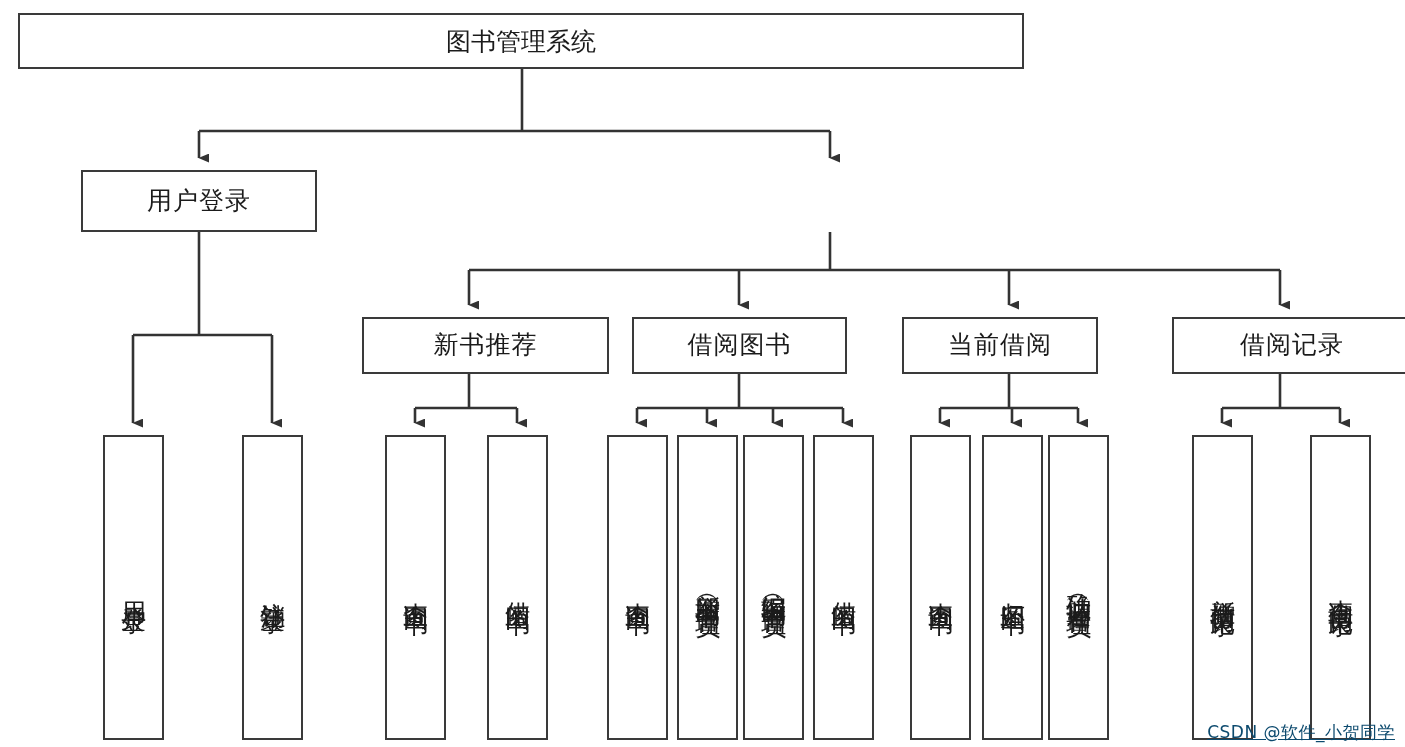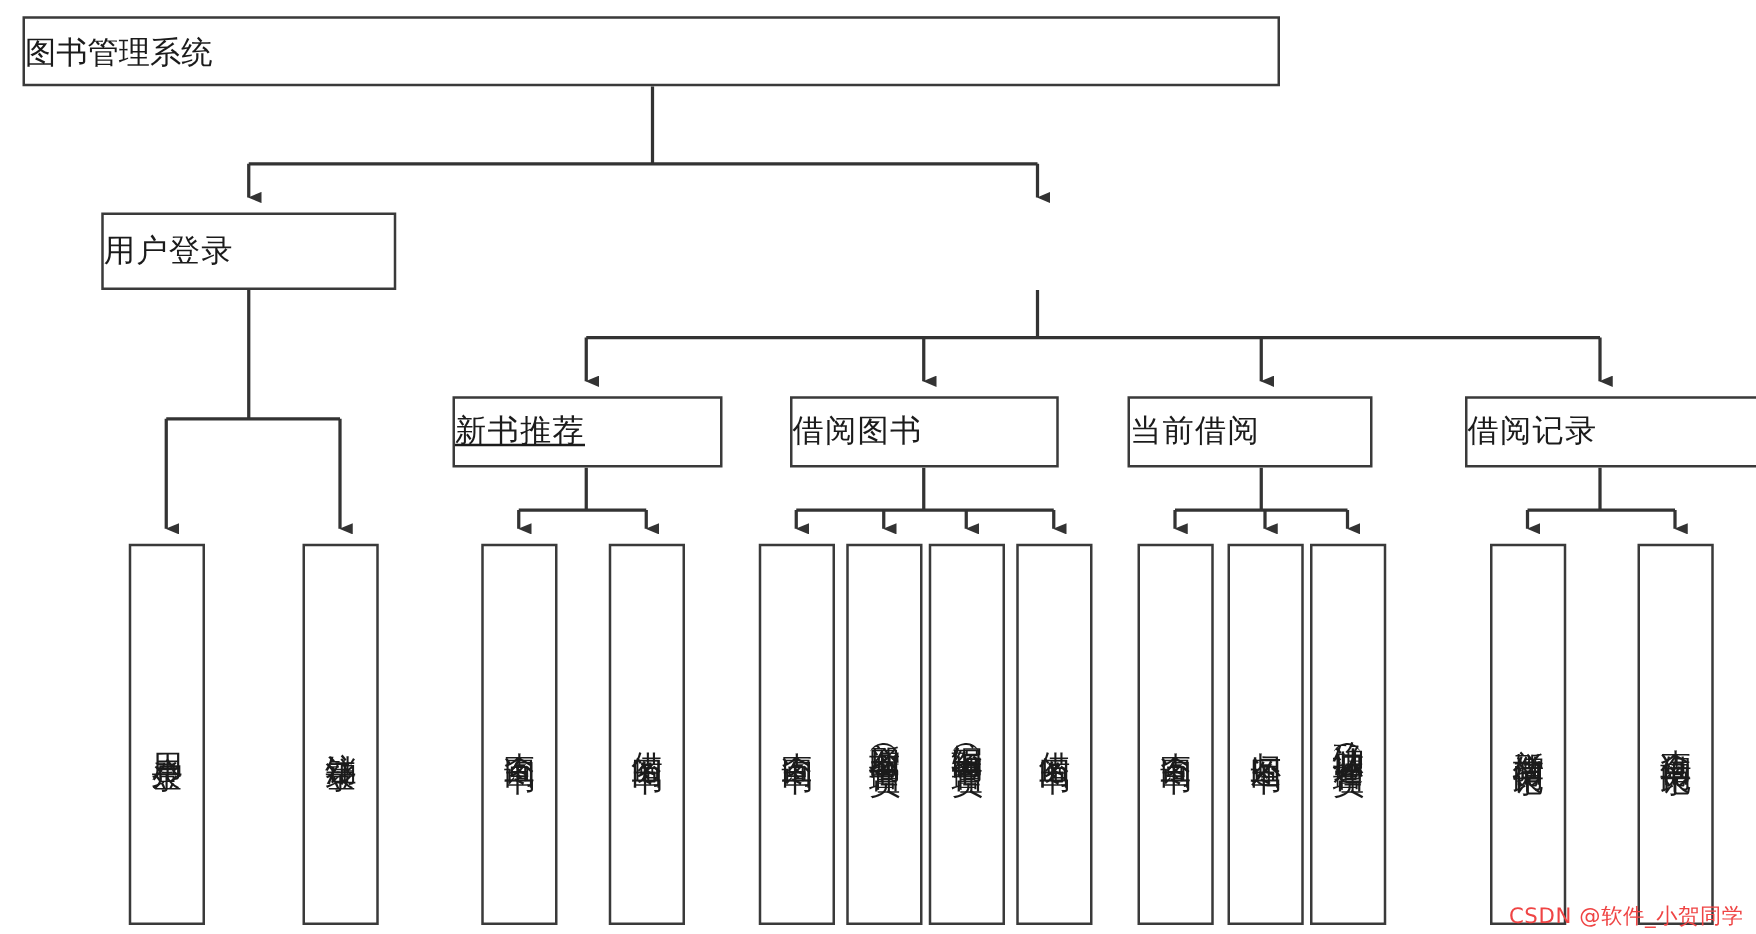--- a/index.html
+++ b/index.html
@@ -25,20 +25,21 @@
     height: 747px;
     pointer-events: none;
   }
   .node {
     position: absolute;
     box-sizing: border-box;
     background: #ffffff;
     border: 2.5px solid #3a3a3a;
     display: flex;
     align-items: center;
+    justify-content: center;
     color: #1b1b1b;
   }
   .node.horiz {
     font-size: 25px;
     letter-spacing: 1px;
     line-height: 1.15;
   }
   .node.root {
     font-size: 25px;
   }
@@ -59,24 +60,25 @@
     text-align: center;
   }
   .hlabel {
     white-space: nowrap;
   }
   #watermark {
     position: absolute;
     right: 10px;
     bottom: 3px;
     font-size: 17px;
-    color: #ef4444;
+    color: #0c4a6e;
     letter-spacing: 0.5px;
     white-space: nowrap;
     font-family: "DejaVu Sans", "Liberation Sans", sans-serif;
+    text-decoration: underline;
   }
 </style>
 </head>
 <body>
 
 <div id="canvas">
 
   <svg id="edges" viewBox="0 0 1405 747" xmlns="http://www.w3.org/2000/svg">
     <defs>
       <marker id="arrowhead" markerWidth="9" markerHeight="11" refX="4.5" refY="10.2" orient="auto" markerUnits="userSpaceOnUse">
@@ -128,21 +130,21 @@
   </svg>
 
   <div class="node root" style="left:18px; top:13px; width:1006px; height:56px;">
     <span class="hlabel">图书管理系统</span>
   </div>
 
   <div class="node horiz" style="left:81px; top:170px; width:236px; height:62px;">
     <span class="hlabel">用户登录</span>
   </div>
 
-  <div class="node horiz" style="left:362px; top:317px; width:216px; height:57px;text-decoration:underline;">
+  <div class="node horiz" style="left:362px; top:317px; width:247px; height:57px;">
     <span class="hlabel">新书推荐</span>
   </div>
   <div class="node horiz" style="left:632px; top:317px; width:215px; height:57px;">
     <span class="hlabel">借阅图书</span>
   </div>
   <div class="node horiz" style="left:902px; top:317px; width:196px; height:57px;">
     <span class="hlabel">当前借阅</span>
   </div>
   <div class="node horiz" style="left:1172px; top:317px; width:240px; height:57px;">
     <span class="hlabel">借阅记录</span>

